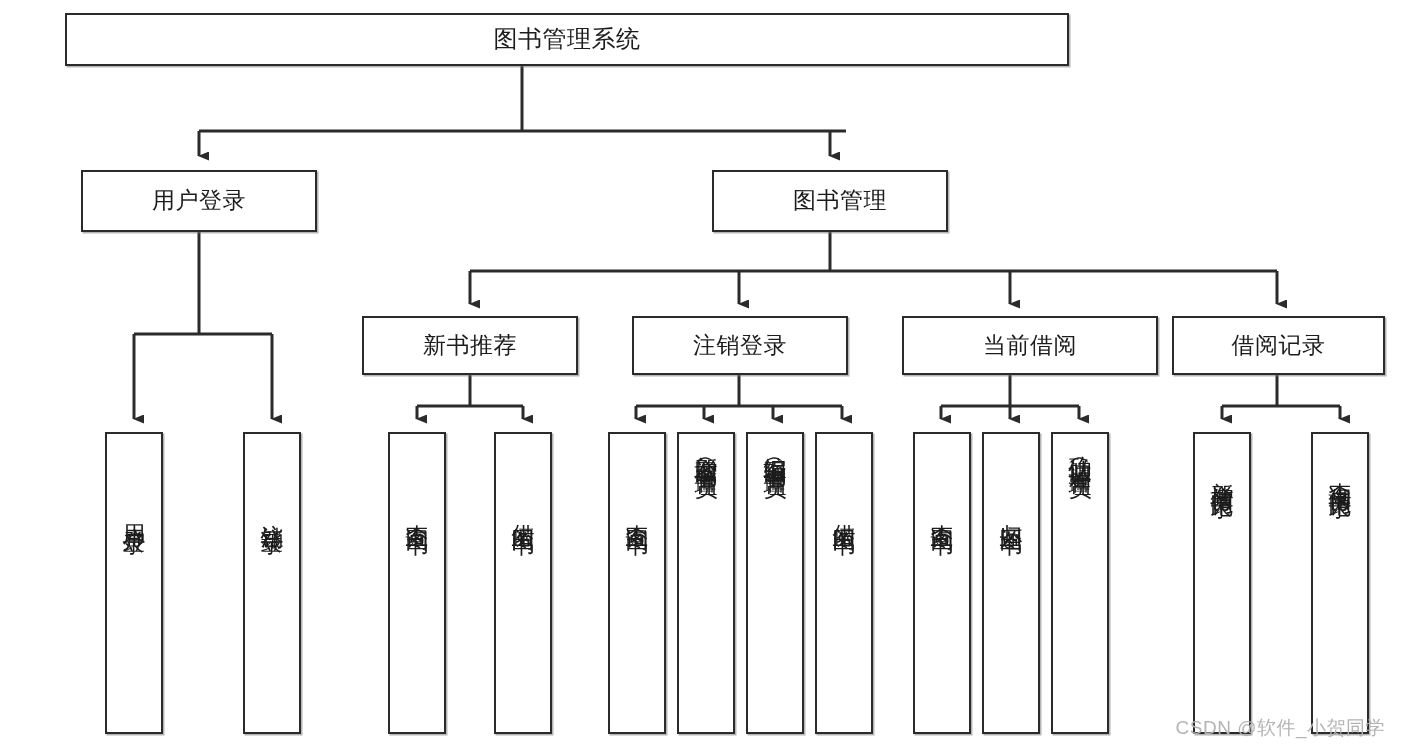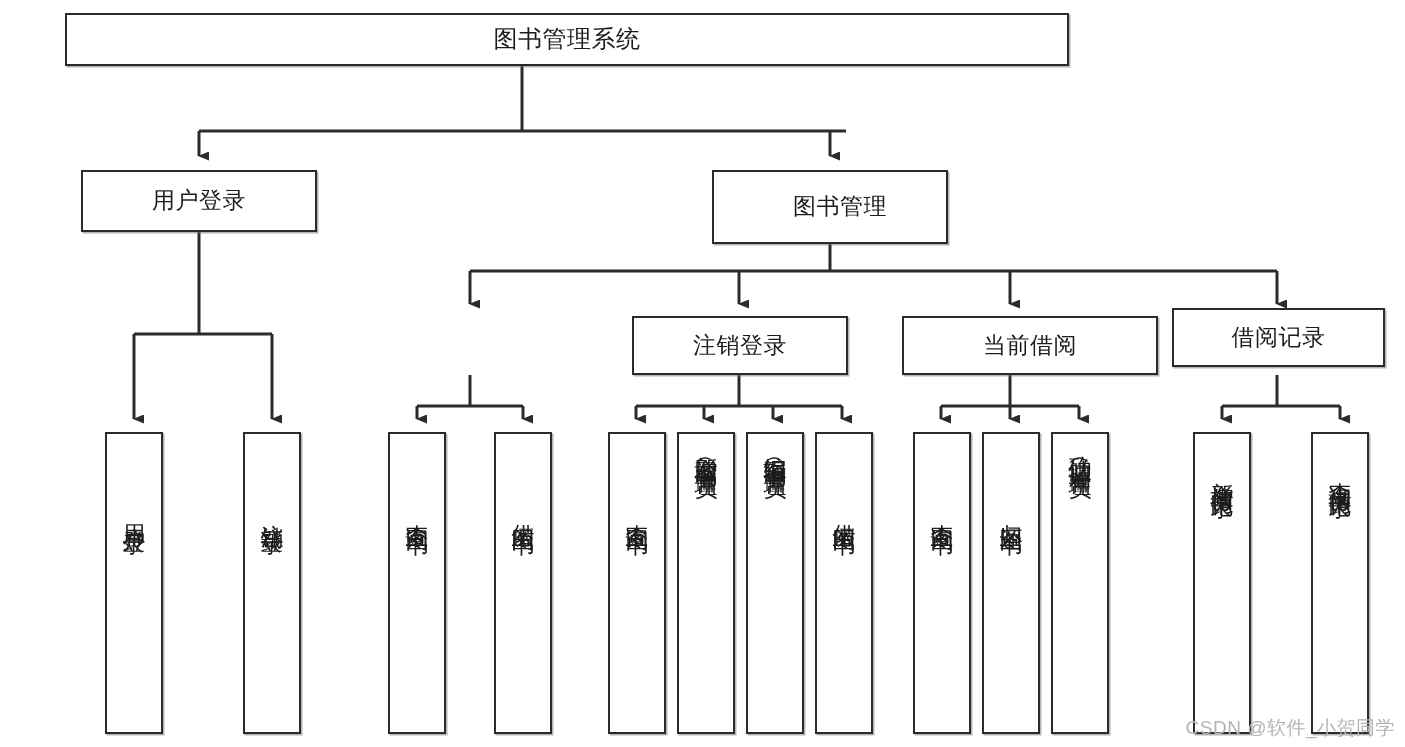--- a/index.html
+++ b/index.html
@@ -59,21 +59,21 @@
   .node.vert .label {
     writing-mode: vertical-rl;
     text-orientation: upright;
     font-size: 23px;
     line-height: 1;
     letter-spacing: 3px;
     white-space: nowrap;
   }
   .watermark {
     position: absolute;
-    right: 10px;
+    right: 20px;
     bottom: 6px;
     font-size: 19px;
     color: #b4b4b4;
     letter-spacing: 0.5px;
     white-space: nowrap;
     user-select: none;
   }
 </style>
 </head>
 <body>
@@ -130,31 +130,34 @@
     </g>
   </svg>
 
   <div class="node horiz root" style="left:20px; top:13px; width:1004px; height:53px;margin-left:45px;">
     <span class="label">图书管理系统</span>
   </div>
 
   <div class="node horiz" style="left:81px; top:170px; width:236px; height:62px;">
     <span class="label">用户登录</span>
   </div>
-  <div class="node horiz" style="left:712px; top:170px; width:236px; height:74px;padding-left:20px;">
+  <div class="node horiz" style="left:712px; top:170px; width:236px; height:62px;padding-left:20px;">
     <span class="label">图书管理</span>
   </div>
 
+  <div class="node horiz" style="left:362px; top:316px; width:216px; height:59px;">
+    <span class="label">新书推荐</span>
+  </div>
   <div class="node horiz" style="left:632px; top:316px; width:216px; height:59px;">
     <span class="label">注销登录</span>
   </div>
   <div class="node horiz" style="left:902px; top:316px; width:256px; height:59px;">
     <span class="label">当前借阅</span>
   </div>
-  <div class="node horiz" style="left:1172px; top:308px; width:213px; height:59px;">
+  <div class="node horiz" style="left:1172px; top:316px; width:213px; height:59px;">
     <span class="label">借阅记录</span>
   </div>
 
   <div class="node vert" style="left:105px; top:432px; width:58px; height:302px; padding-top:72px;">
     <span class="label">用户登录</span>
   </div>
   <div class="node vert" style="left:243px; top:432px; width:58px; height:302px; padding-top:72px;">
     <span class="label">注销登录</span>
   </div>
 

